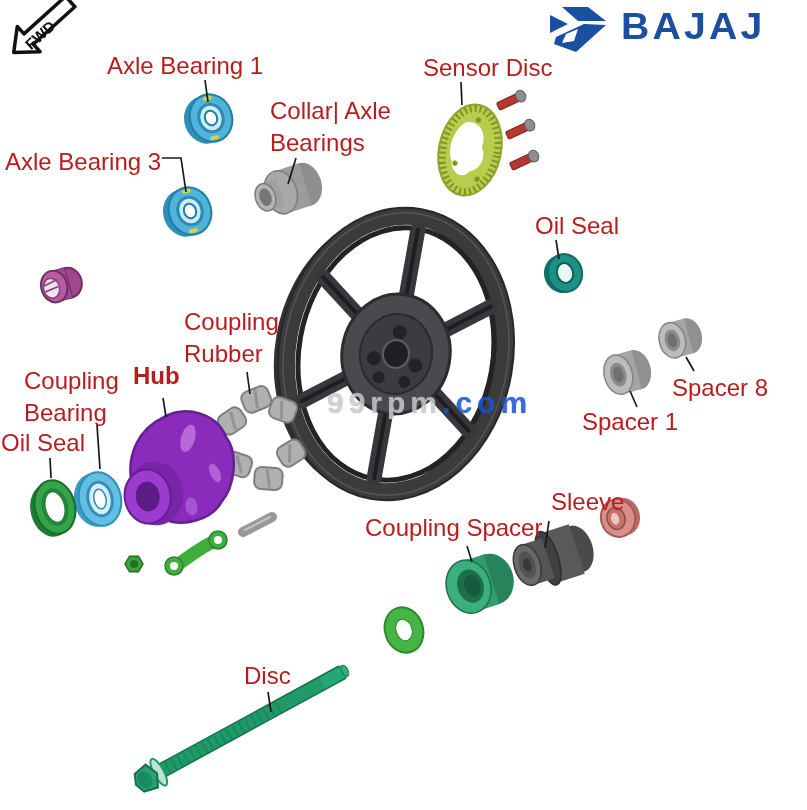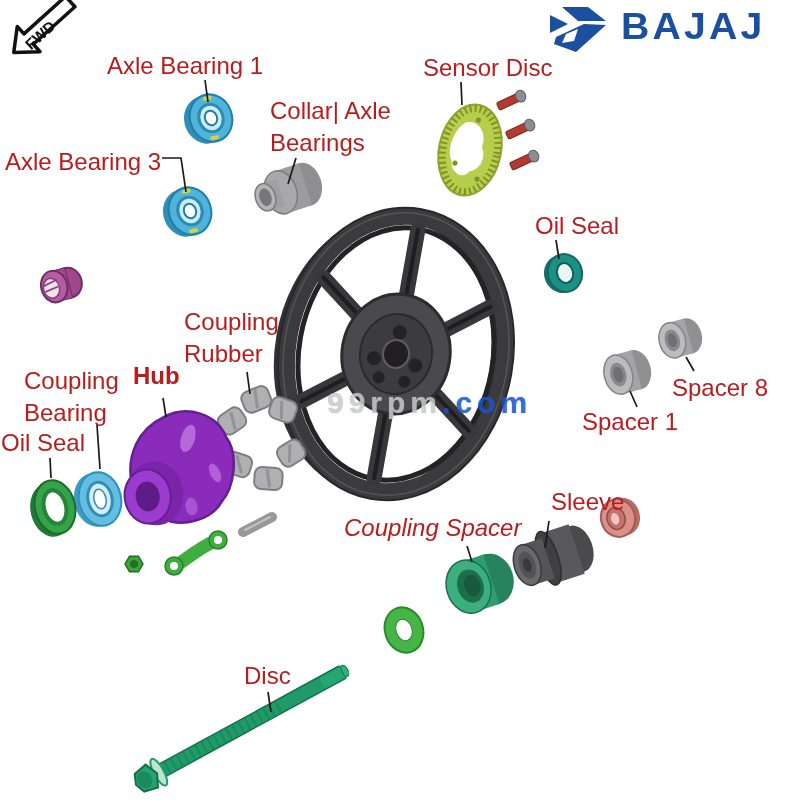--- a/index.html
+++ b/index.html
@@ -282,21 +282,21 @@
   <div class="part-label" style="left:535px;top:210px;">Oil Seal</div>
   <div class="part-label" style="left:184px;top:306px;">Coupling
 Rubber</div>
   <div class="part-label" style="left:133px;top:360px;font-weight:bold;">Hub</div>
   <div class="part-label" style="left:24px;top:365px;">Coupling
 Bearing</div>
   <div class="part-label" style="left:1px;top:427px;">Oil Seal</div>
   <div class="part-label" style="left:582px;top:406px;text-align:right;">Spacer 1</div>
   <div class="part-label" style="left:672px;top:372px;">Spacer 8</div>
   <div class="part-label" style="left:515px;top:486px;margin-left:36px;">Sleeve</div>
-  <div class="part-label" style="left:344px;top:512px;font-style:italic;">Coupling Spacer</div>
+  <div class="part-label" style="left:365px;top:512px;">Coupling Spacer</div>
   <div class="part-label" style="left:244px;top:660px;">Disc</div>
 
   <div id="brand-text">BAJAJ</div>
 
   <div id="watermark">
     <span class="wm-name">99rpm</span><span class="wm-tld">.com</span>
   </div>
 
 </div>
 

